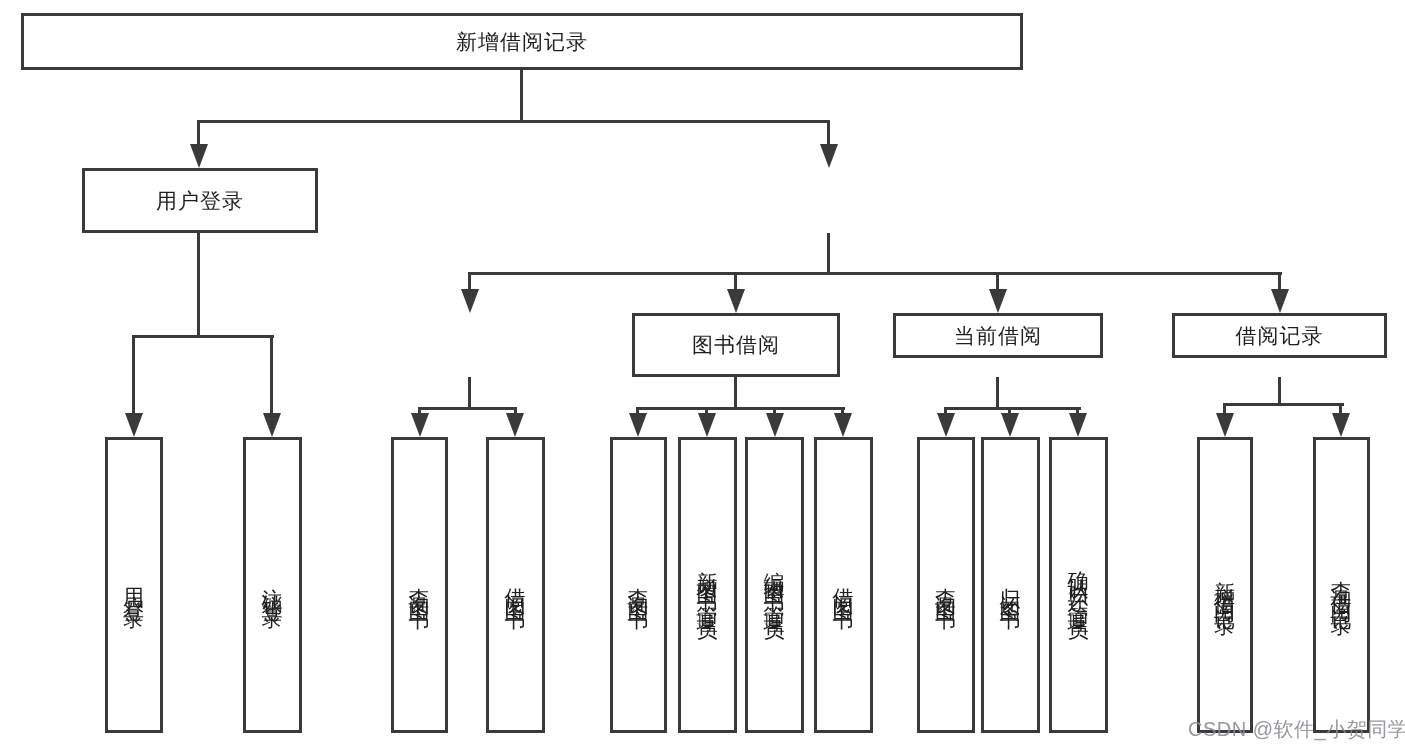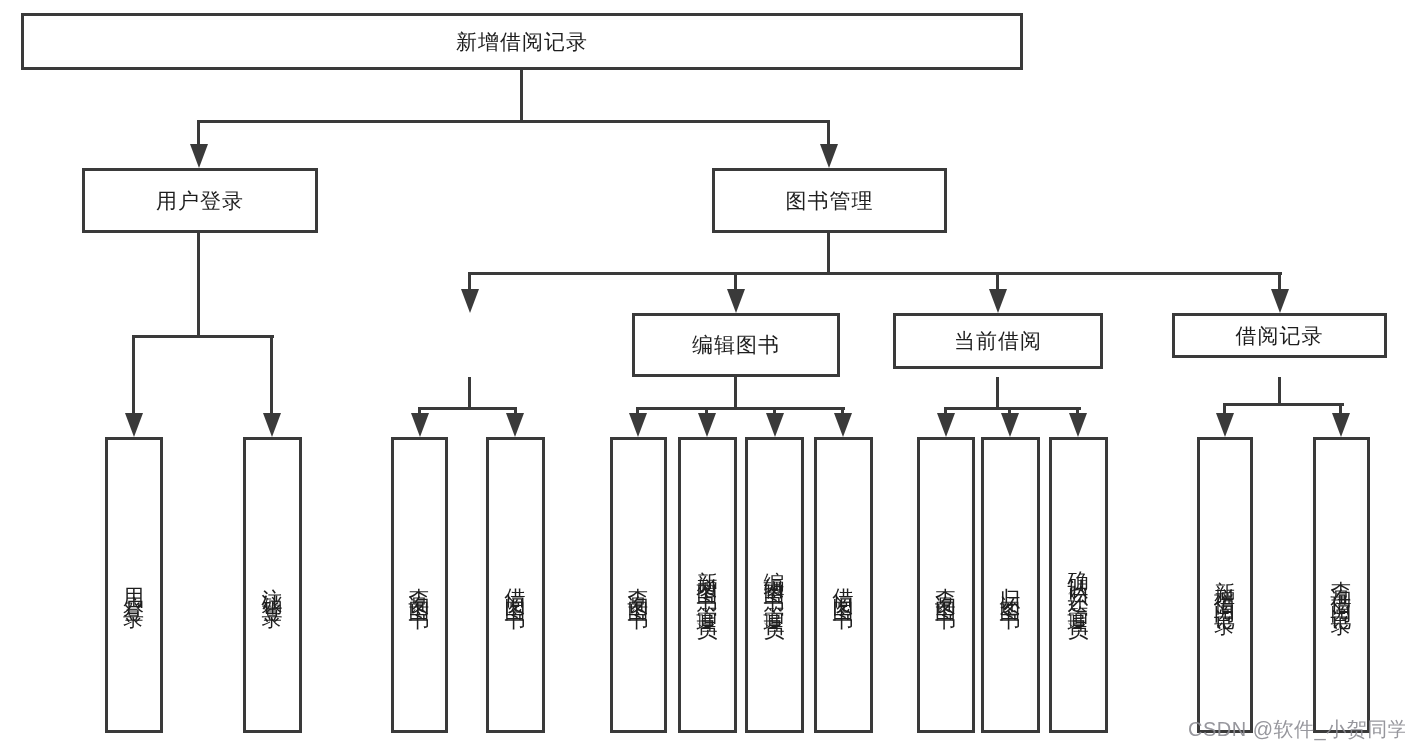--- a/index.html
+++ b/index.html
@@ -36,42 +36,41 @@
   <div class="box" style="left:21px;top:13px;width:1002px;height:57px">新增借阅记录</div>
 
   <i class="ln" style="left:520px;top:70px;width:3px;height:52px"></i>
   <i class="ln" style="left:197px;top:120px;width:633px;height:3px"></i>
   <i class="ln" style="left:197px;top:120px;width:3px;height:28px"></i>
   <i class="ar" style="left:190px;top:144px"></i>
   <i class="ln" style="left:827px;top:120px;width:3px;height:28px"></i>
   <i class="ar" style="left:820px;top:144px"></i>
 
   <div class="box" style="left:82px;top:168px;width:236px;height:65px">用户登录</div>
-  <div class="box" style="left:712px;top:168px;width:235px;height:65px">图书管理</div>
 
   <i class="ln" style="left:197px;top:233px;width:3px;height:105px"></i>
   <i class="ln" style="left:132px;top:335px;width:142px;height:3px"></i>
   <i class="ln" style="left:132px;top:335px;width:3px;height:82px"></i>
   <i class="ar" style="left:125px;top:413px"></i>
   <i class="ln" style="left:270px;top:335px;width:3px;height:82px"></i>
   <i class="ar" style="left:263px;top:413px"></i>
 
   <i class="ln" style="left:827px;top:233px;width:3px;height:42px"></i>
   <i class="ln" style="left:468px;top:272px;width:814px;height:3px"></i>
   <i class="ln" style="left:468px;top:272px;width:3px;height:20px"></i>
   <i class="ar" style="left:461px;top:289px"></i>
   <i class="ln" style="left:734px;top:272px;width:3px;height:20px"></i>
   <i class="ar" style="left:727px;top:289px"></i>
   <i class="ln" style="left:996px;top:272px;width:3px;height:20px"></i>
   <i class="ar" style="left:989px;top:289px"></i>
   <i class="ln" style="left:1278px;top:272px;width:3px;height:20px"></i>
   <i class="ar" style="left:1271px;top:289px"></i>
 
-  <div class="box" style="left:632px;top:313px;width:208px;height:64px">编辑图书</div>
-  <div class="box" style="left:893px;top:313px;width:210px;height:56px">当前借阅</div>
+  <div class="box" style="left:632px;top:313px;width:208px;height:64px">图书借阅</div>
+  <div class="box" style="left:893px;top:313px;width:210px;height:45px">当前借阅</div>
   <div class="box" style="left:1172px;top:313px;width:215px;height:45px">借阅记录</div>
 
   <i class="ln" style="left:468px;top:377px;width:3px;height:32px"></i>
   <i class="ln" style="left:418px;top:407px;width:99px;height:3px"></i>
   <i class="ln" style="left:418px;top:407px;width:3px;height:10px"></i>
   <i class="ar" style="left:411px;top:413px"></i>
   <i class="ln" style="left:514px;top:407px;width:3px;height:10px"></i>
   <i class="ar" style="left:506px;top:413px"></i>
 
   <i class="ln" style="left:734px;top:377px;width:3px;height:32px"></i>

